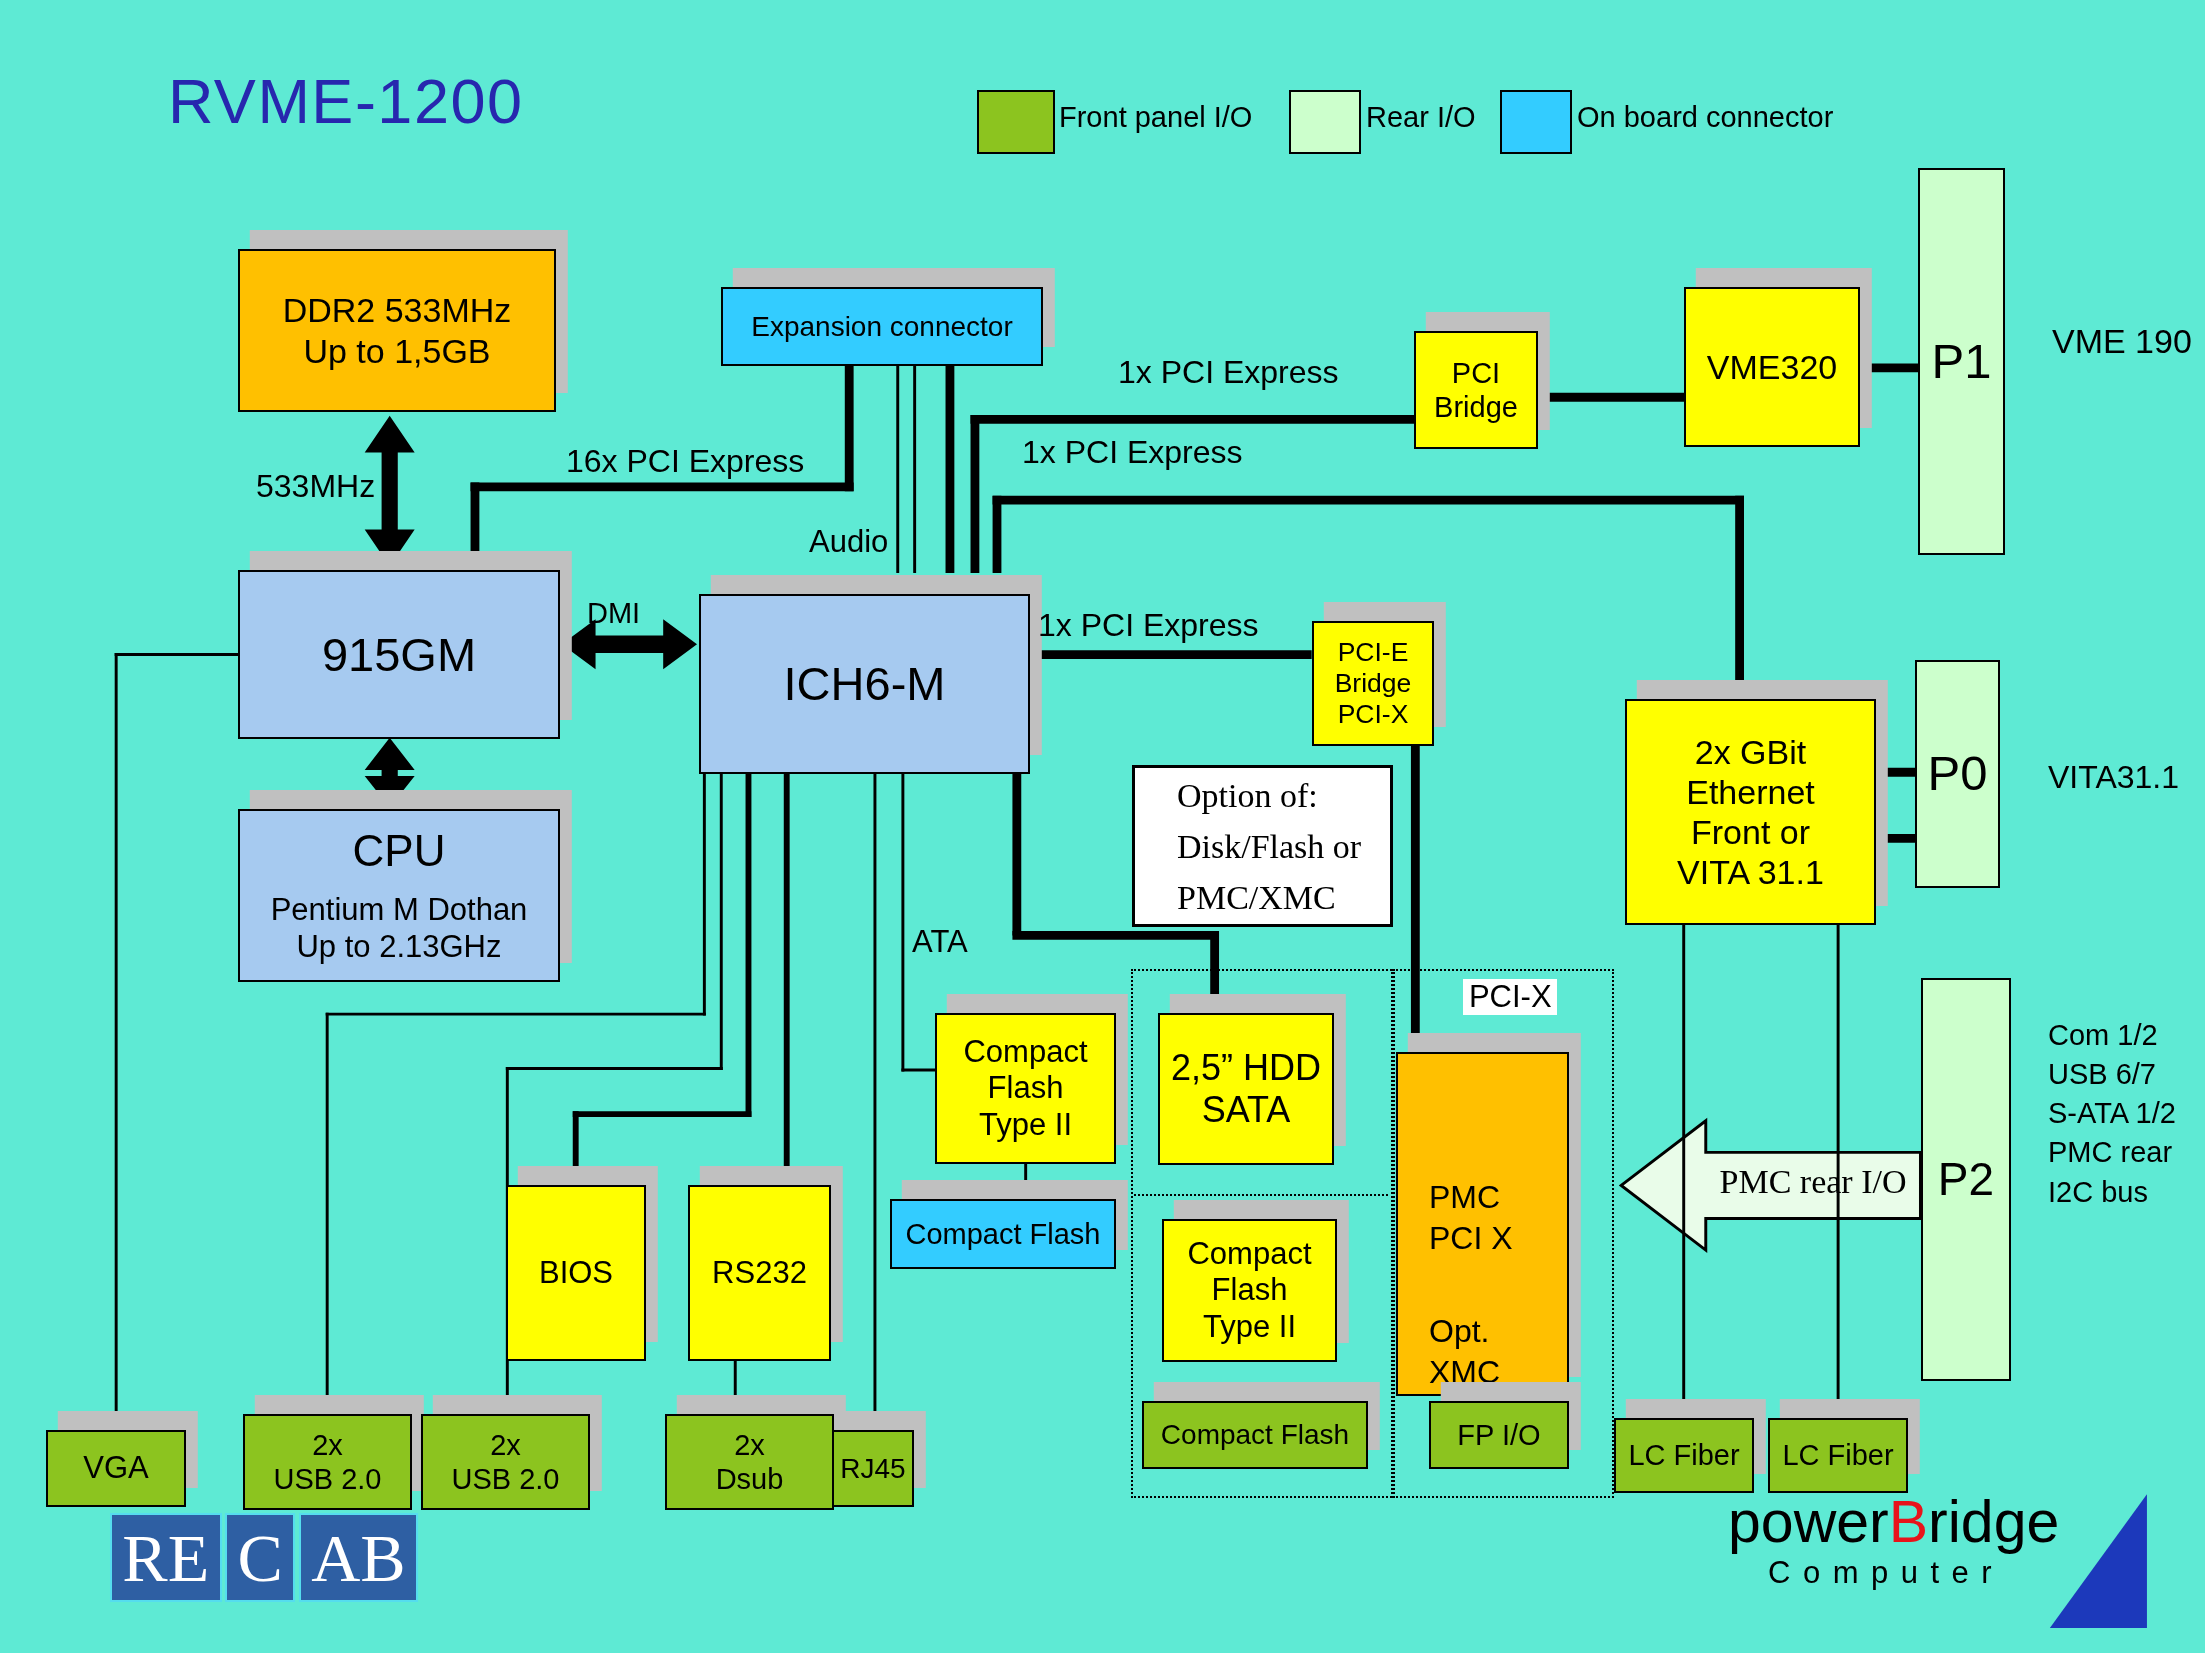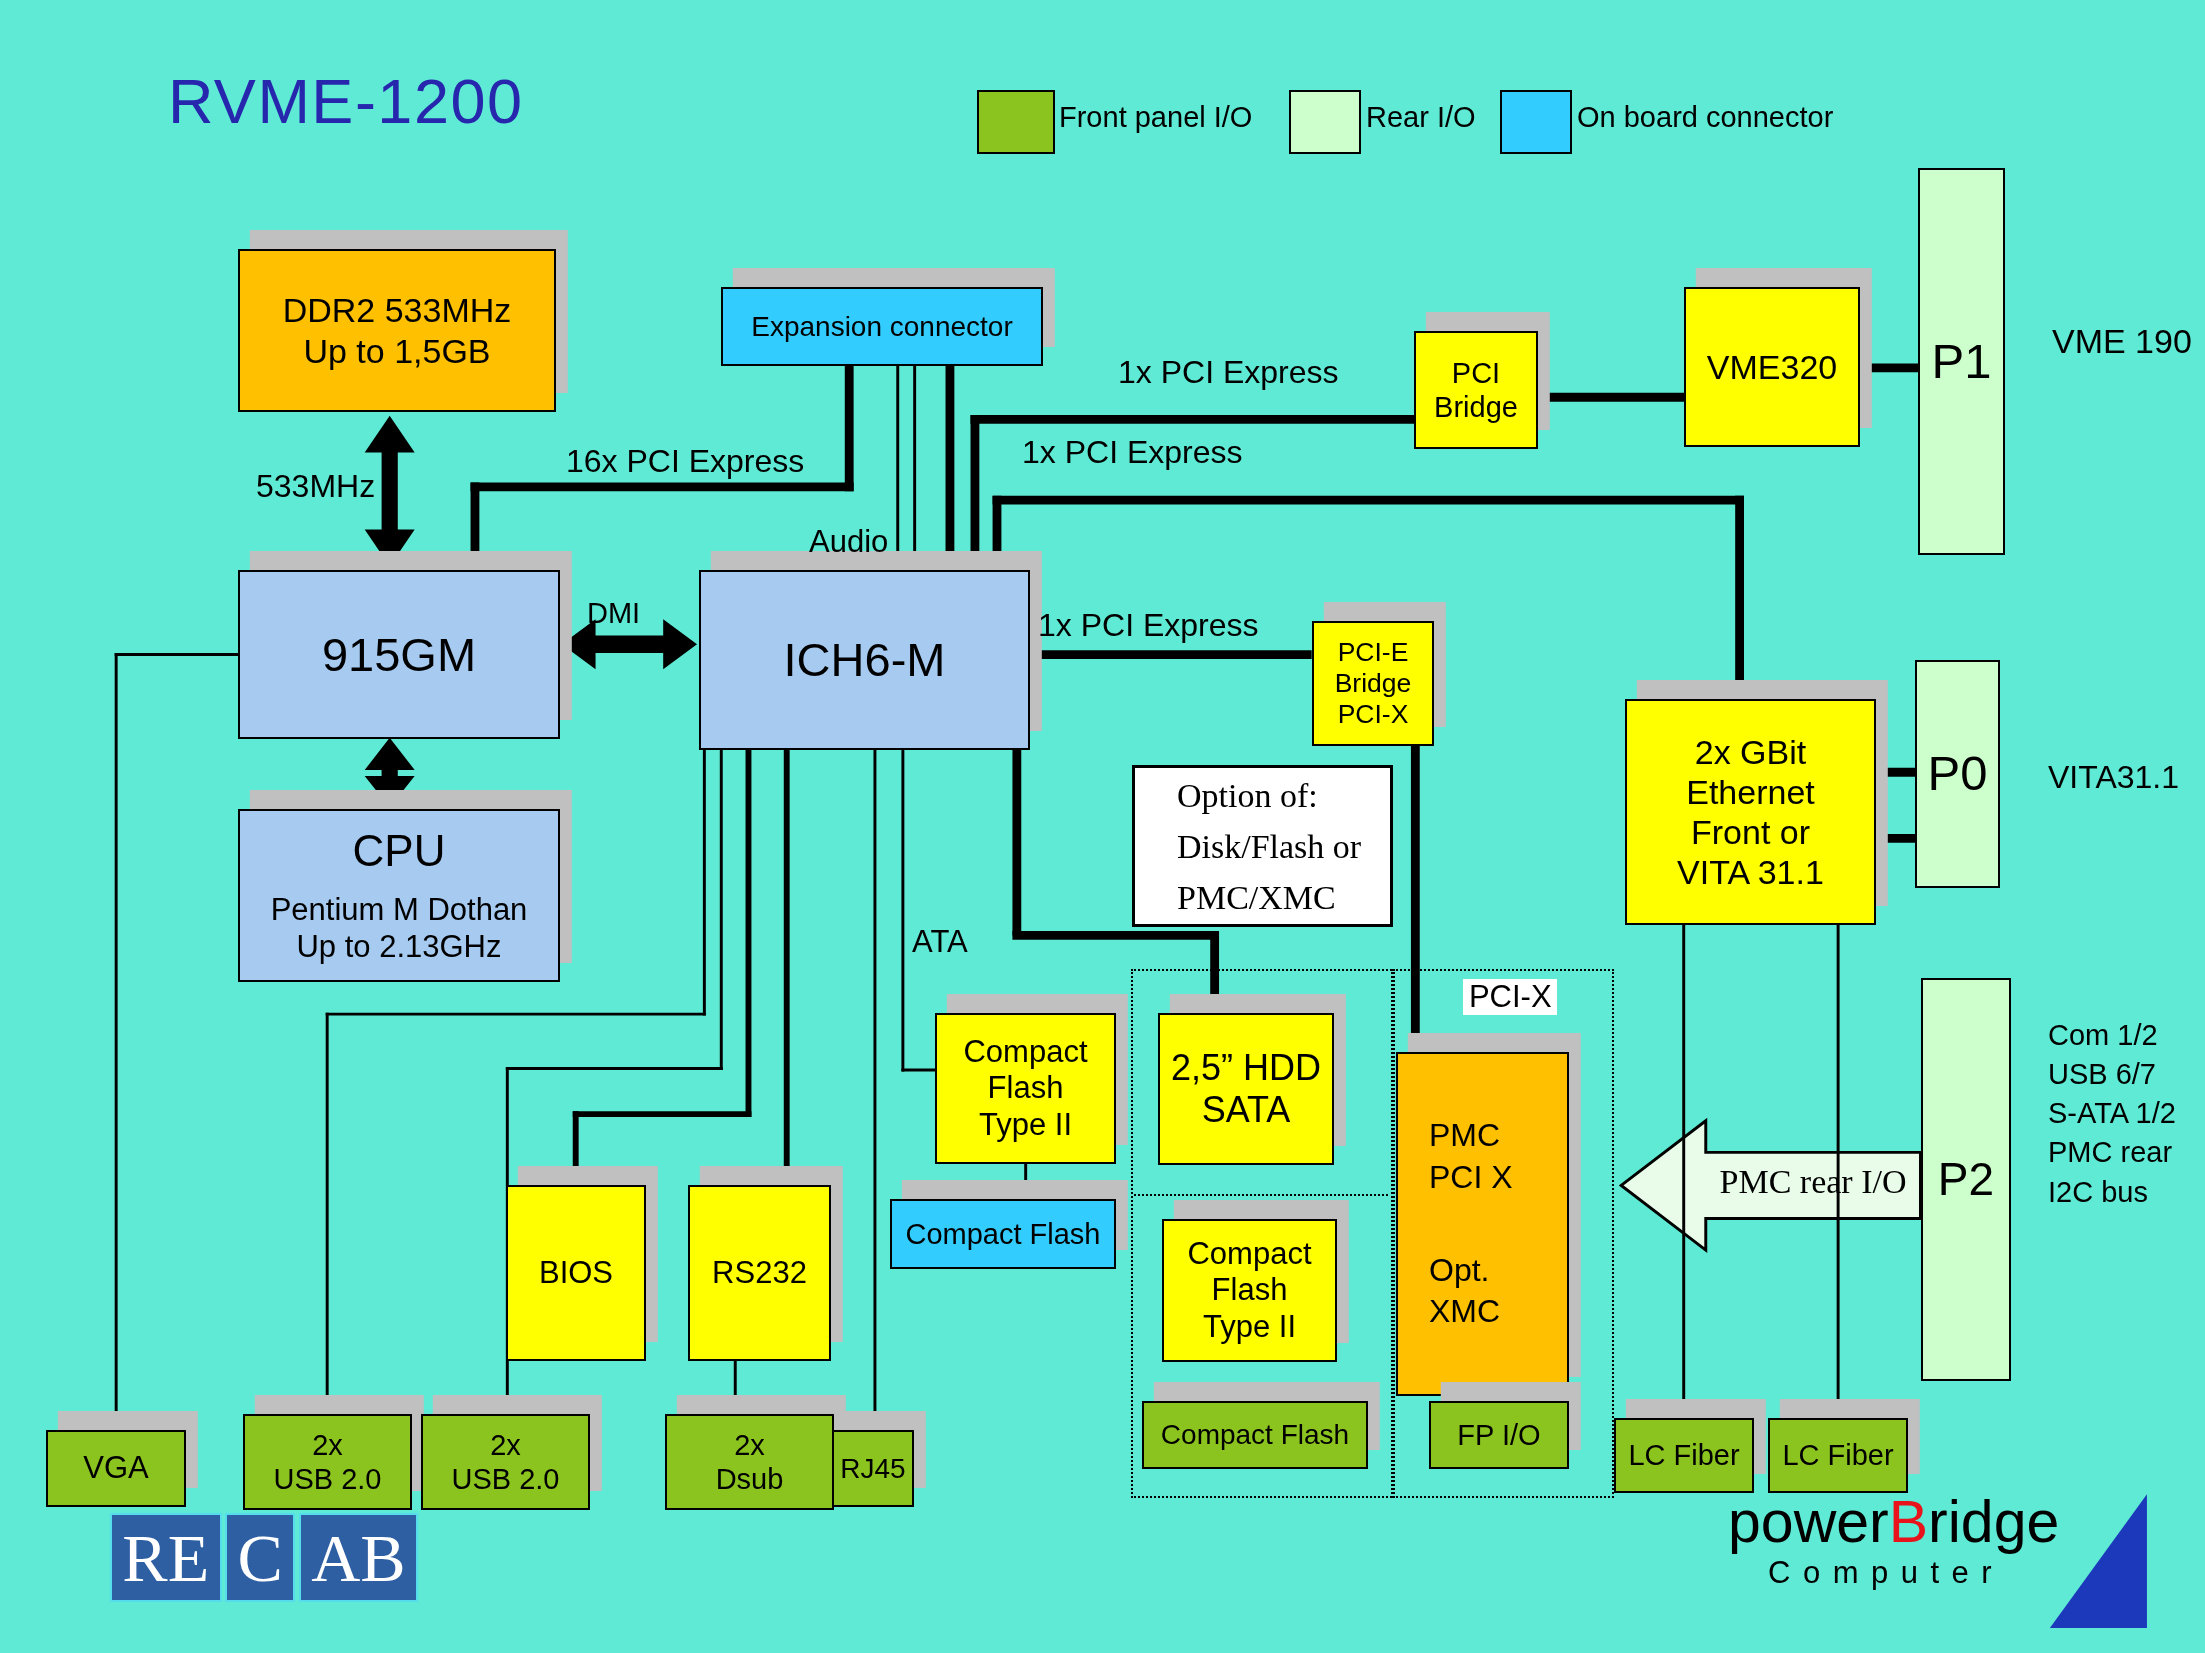--- a/index.html
+++ b/index.html
@@ -20,21 +20,21 @@
        flex-direction:column;align-items:center;justify-content:center;text-align:center;
        line-height:1.18;z-index:2;}
   .box span{display:block;}
   .sh{box-shadow:11.8px -19px 0 0 var(--shadow);}
   .b-yellow{background:var(--yellow);} .b-orange{background:var(--orange);}
   .b-blue{background:var(--chip-blue);} .b-cyan{background:var(--onboard);}
   .b-green{background:var(--front-panel);} .b-rear{background:var(--rear-io);}
   .b-white{background:#fff;}
   .option{align-items:flex-start;padding-left:42px;text-align:left;
           font-family:"Liberation Serif","DejaVu Serif",serif;line-height:1.5;}
-  .pmcbox{align-items:flex-start;padding-left:31px;text-align:left;line-height:1.3;}
+  .pmcbox{align-items:flex-start;padding-left:31px;text-align:left;line-height:1.3;justify-content:flex-end;}
   .lbl{position:absolute;white-space:nowrap;z-index:3;}
   .lbl-bg{background:#fff;padding:0 5.9px;}
   .swatch{position:absolute;border:2.2px solid #000;z-index:2;}
   .dotted{position:absolute;border:2.9px dotted #000;z-index:1;}
   .dotted-line{position:absolute;border-top:2.9px dotted #000;z-index:1;}
   #title{position:absolute;font-size:63px;color:var(--title-blue);letter-spacing:1.5px;z-index:3;}
   .serif{font-family:"Liberation Serif","DejaVu Serif",serif;}
   #recab{position:absolute;left:110px;top:1513px;display:flex;gap:3.7px;z-index:3;}
   .recab-cell{height:85px;background:var(--recab-blue);border:2.2px solid var(--recab-border);
       color:#fff;font-family:"Liberation Serif","DejaVu Serif",serif;font-size:68px;
@@ -153,21 +153,21 @@
   <div class="box b-yellow sh" style="left:1414px;top:331px;width:124px;height:118px;font-size:29px;">
     <span>PCI</span>
     <span>Bridge</span>
   </div>
   <div class="box b-yellow sh" style="left:1684px;top:287px;width:176px;height:160px;font-size:34px;">
     <span>VME320</span>
   </div>
   <div class="box b-blue sh" style="left:238px;top:570px;width:322px;height:169px;font-size:47px;">
     <span>915GM</span>
   </div>
-  <div class="box b-blue sh" style="left:699px;top:570px;width:331px;height:180px;font-size:47px;">
+  <div class="box b-blue sh" style="left:699px;top:594px;width:331px;height:180px;font-size:47px;">
     <span>ICH6-M</span>
   </div>
   <div class="box b-blue sh" style="left:238px;top:809px;width:322px;height:173px;">
     <span style="font-size:44px;margin-bottom:15px;">CPU</span>
     <span style="font-size:31px;">Pentium M Dothan</span>
     <span style="font-size:31px;">Up to 2.13GHz</span>
   </div>
   <div class="box b-yellow sh" style="left:1312px;top:621px;width:122px;height:125px;font-size:26.5px;">
     <span>PCI-E</span>
     <span>Bridge</span>

